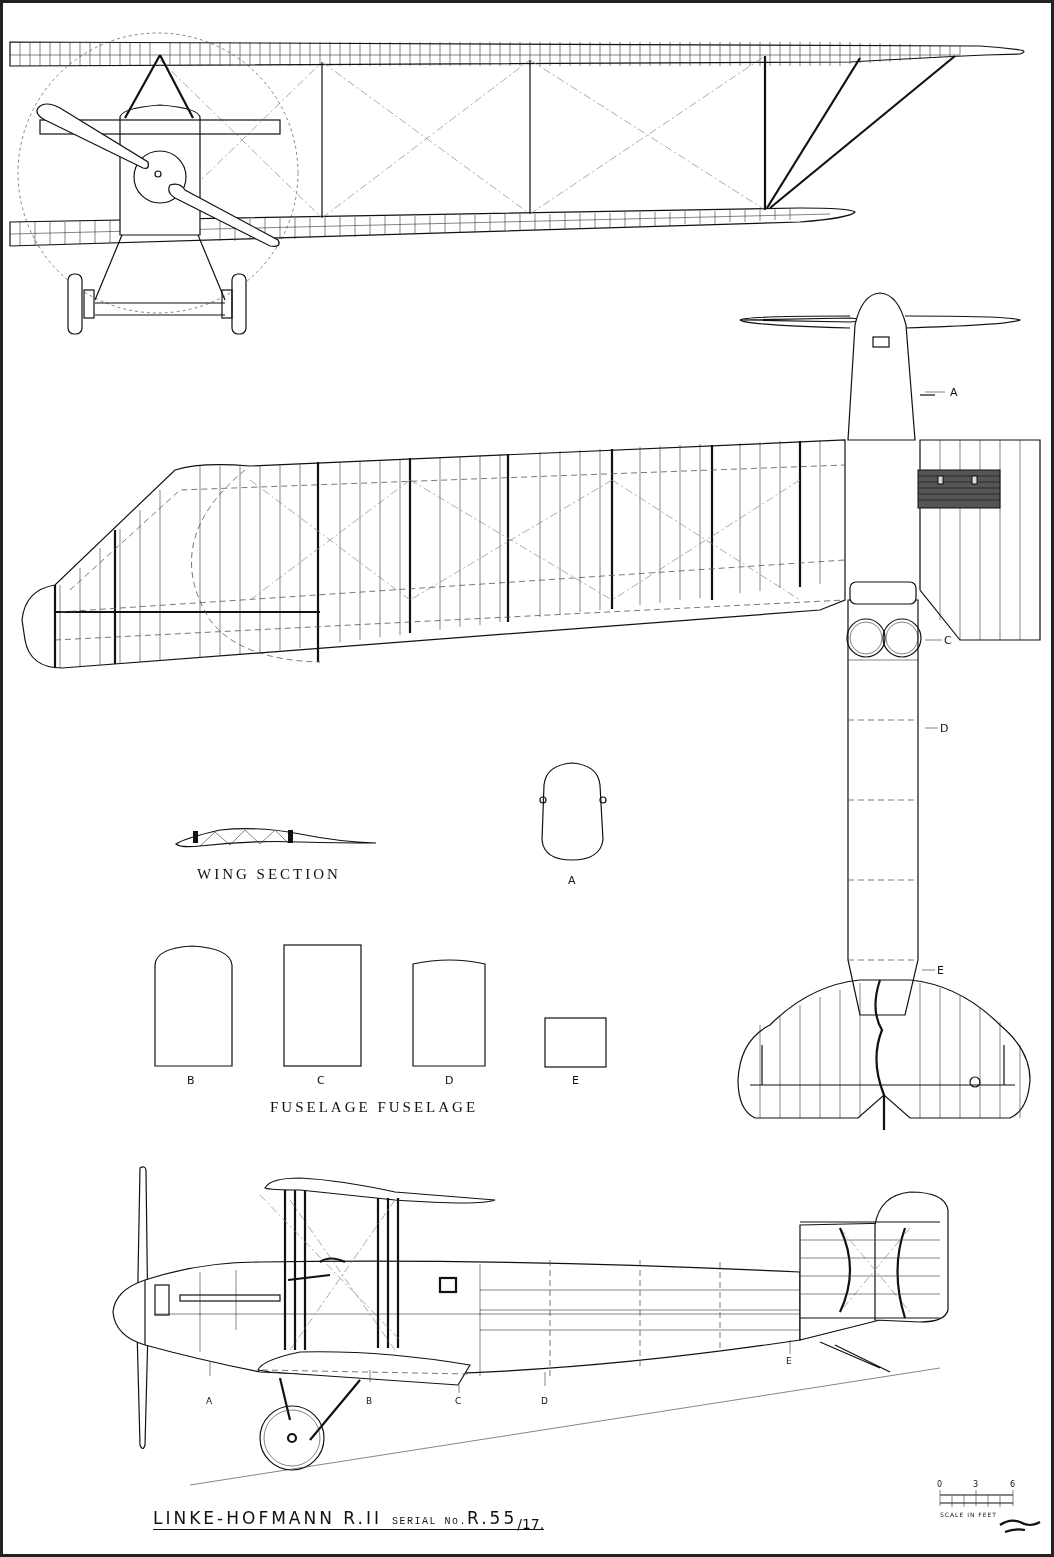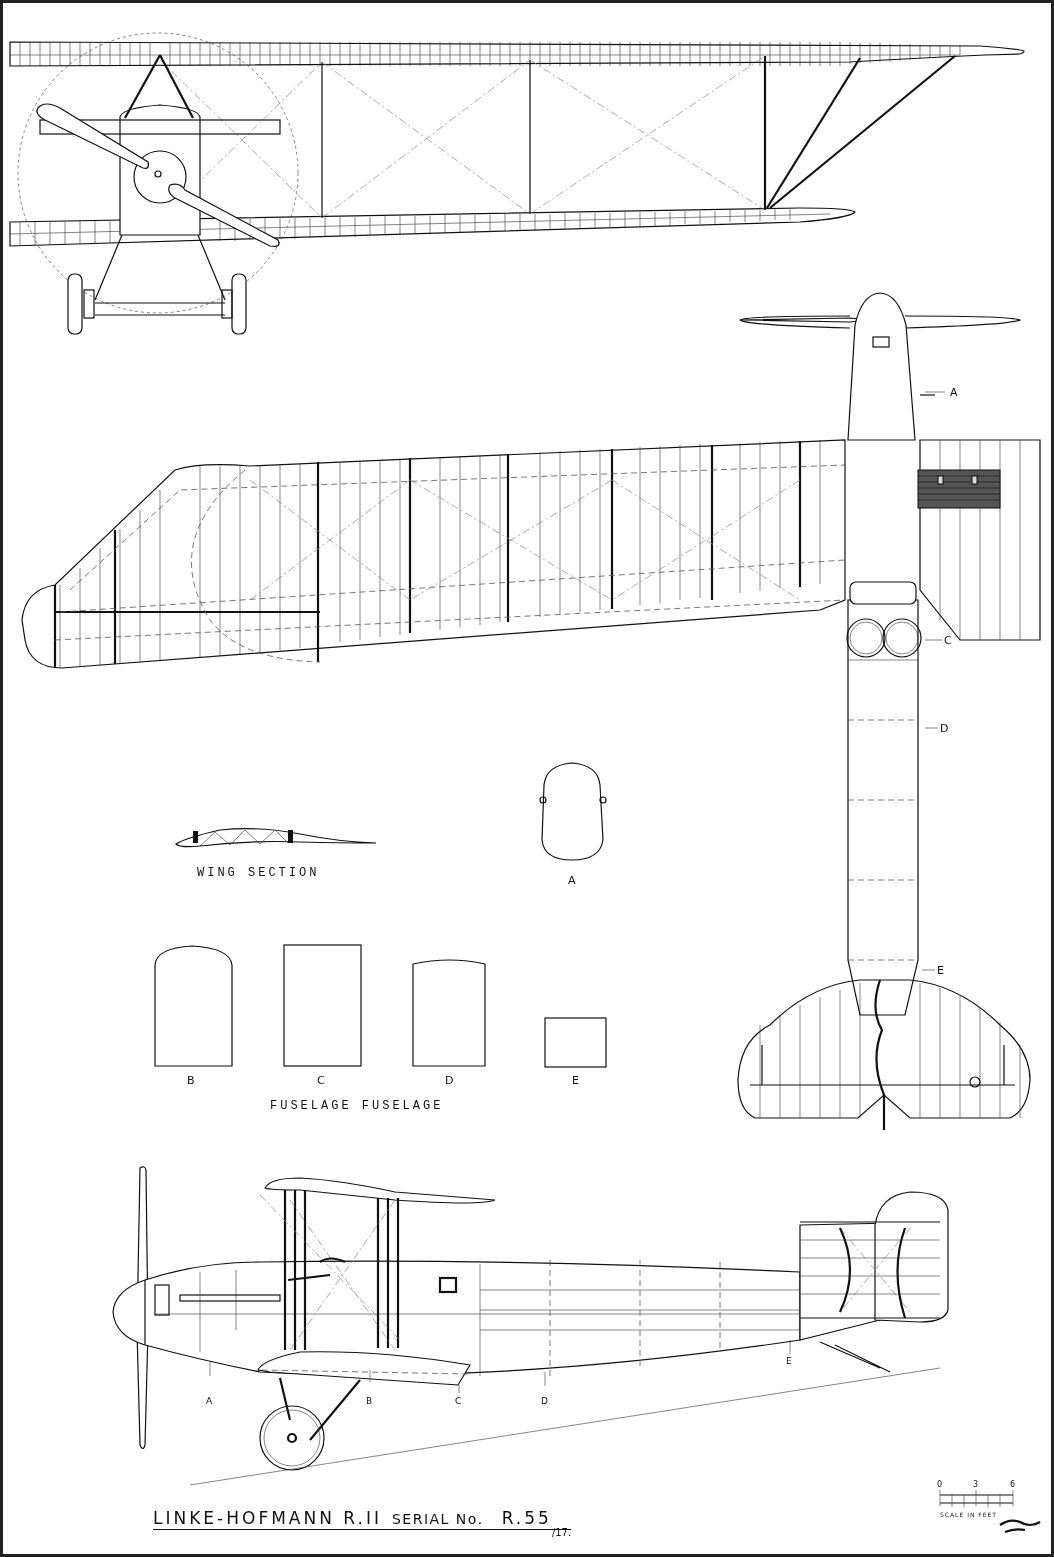--- a/index.html
+++ b/index.html
@@ -6,24 +6,24 @@
   body{width:1054px;height:1557px;position:relative;overflow:hidden;font-family:"DejaVu Sans",sans-serif;}
   .sheet{position:absolute;left:0;top:0;width:1054px;height:1557px;box-sizing:border-box;border:3px solid #222;background:#fff;}
   svg{position:absolute;left:0;top:0;}
   .ln{stroke:#111;fill:none;stroke-width:1.2;}
   .thk{stroke:#111;fill:none;stroke-width:2.2;}
   .thin{stroke:#333;fill:none;stroke-width:0.6;}
   .dash{stroke:#555;fill:none;stroke-width:0.8;stroke-dasharray:6 4;}
   .dashl{stroke:#888;fill:none;stroke-width:0.7;stroke-dasharray:8 3 2 3;}
   .fillw{fill:#fff;stroke:#111;stroke-width:1.2;}
   .lbl{position:absolute;font-family:"DejaVu Sans",sans-serif;color:#111;font-size:11px;letter-spacing:2px;}
-  .cap{position:absolute;font-family:Liberation Mono, monospace;color:#111;letter-spacing:3px;font-size:12px;}
+  .cap{position:absolute;font-family:Liberation Serif, serif;color:#111;letter-spacing:3px;font-size:15px;}
   .title{position:absolute;left:153px;top:1508px;font-family:"DejaVu Sans",sans-serif;color:#111;font-size:17px;letter-spacing:3px;border-bottom:1.5px solid #111;padding-bottom:1px;white-space:nowrap;}
-  .title .small{font-size:14px;letter-spacing:1.5px;margin:0 18px 0 10px;}
-  .title .sub{font-size:10px;letter-spacing:0;position:relative;top:12px;}
+  .title .small{font-size:10px;letter-spacing:1.5px;margin:0 0 0 10px;font-family:Liberation Mono, monospace;}
+  .title .sub{font-size:14px;letter-spacing:0;position:relative;top:5px;}
   .scale-txt{position:absolute;font-family:"DejaVu Sans",sans-serif;font-size:8px;color:#111;}
 </style>
 </head>
 <body>
 
 <div class="sheet"></div>
 
 <svg width="1054" height="1557" viewBox="0 0 1054 1557">
 
   <g>

